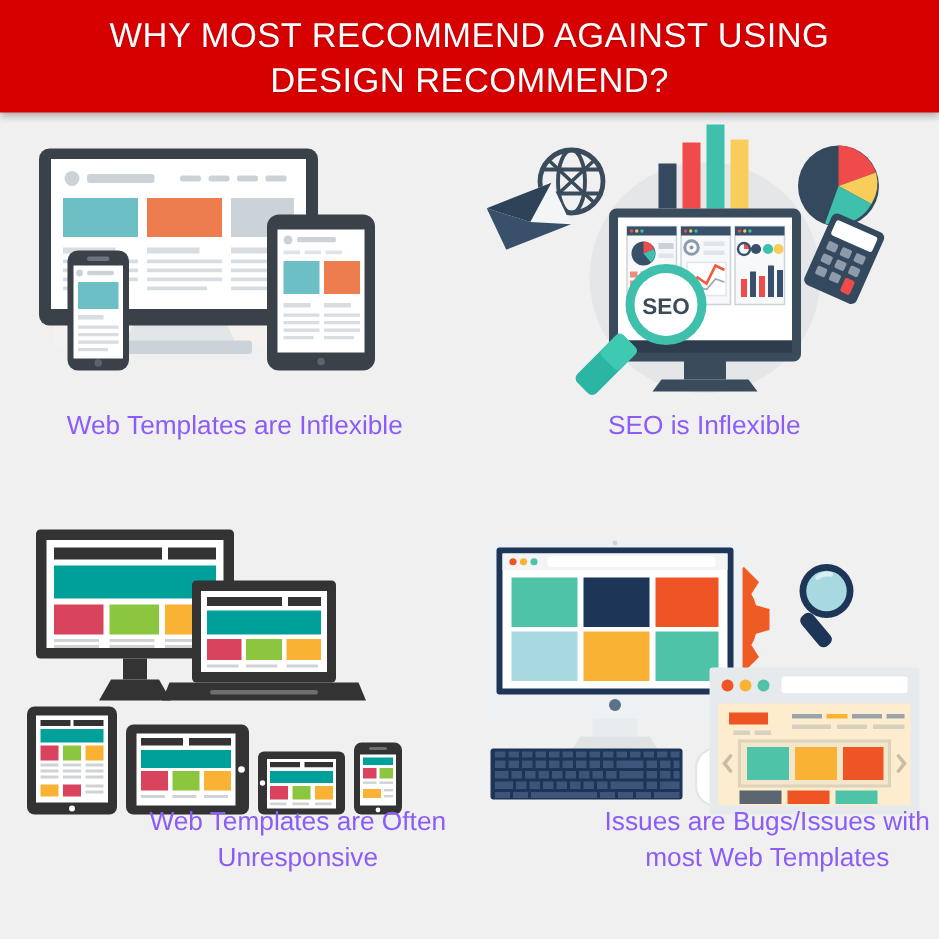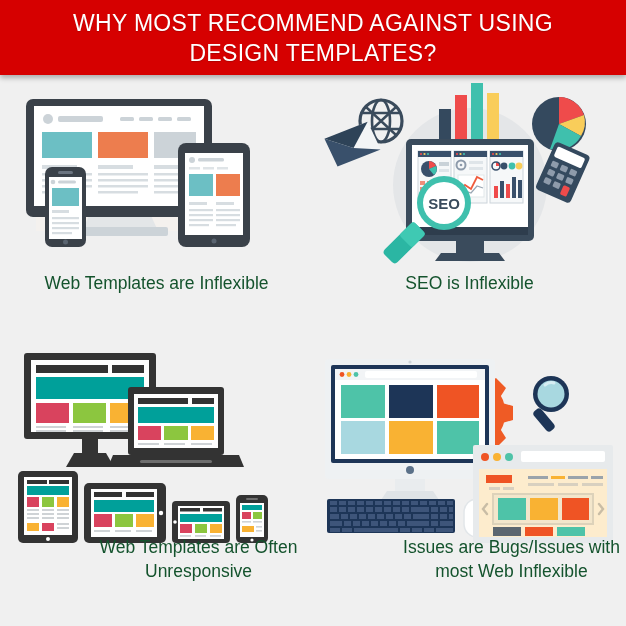--- a/index.html
+++ b/index.html
@@ -32,37 +32,37 @@
   .grid{position:absolute;left:0;top:75px;width:626px;height:551px;}
   .cell{position:absolute;width:313px;height:275px;}
   .cell.c0{left:0;top:0;}
   .cell.c1{left:313px;top:0;}
   .cell.c2{left:0;top:268px;}
   .cell.c3{left:313px;top:268px;}
 
   .art{position:absolute;left:0;top:6px;width:313px;height:195px;}
   .caption{
     position:absolute;left:0;top:196px;width:313px;
-    text-align:center;color:#14532d;
+    text-align:center;color:#8b5cf6;
     font-size:17.5px;line-height:24px;font-weight:400;
   }
   .cell.c2 .caption,.cell.c3 .caption{top:192px;margin-left:42px;}
 
   .svgwrap{position:absolute;left:0;top:0;width:313px;height:195px;}
   svg{display:block;}
 </style>
 </head>
 <body>
 
 <div class="page">
 
   <div class="header">
     <div class="header-title">
       <span>WHY MOST RECOMMEND AGAINST USING</span><br>
-      <span>DESIGN TEMPLATES?</span>
+      <span>DESIGN RECOMMEND?</span>
     </div>
   </div>
 
   <div class="grid">
 
     <div class="cell c0">
       <div class="art">
         <div class="svgwrap">
         <svg width="313" height="195" viewBox="0 0 313 195">
 
@@ -546,18 +546,18 @@
             <path d="M286 155 l4 5 l-4 5" fill="none" stroke="#c9bda6" stroke-width="2.4" stroke-linecap="round"></path>
             <rect x="180" y="178" width="28" height="9" fill="#5c6670"></rect>
             <rect x="212" y="178" width="28" height="9" fill="#ef5424"></rect>
             <rect x="244" y="178" width="28" height="9" fill="#4ec3a8"></rect>
           </g>
         </svg>
         </div>
       </div>
       <div class="caption">
         <span>Issues are Bugs/Issues with</span><br>
-        <span>most Web Inflexible</span>
+        <span>most Web Templates</span>
       </div>
     </div>
 
   </div>
 </div>
 
 </body></html>

